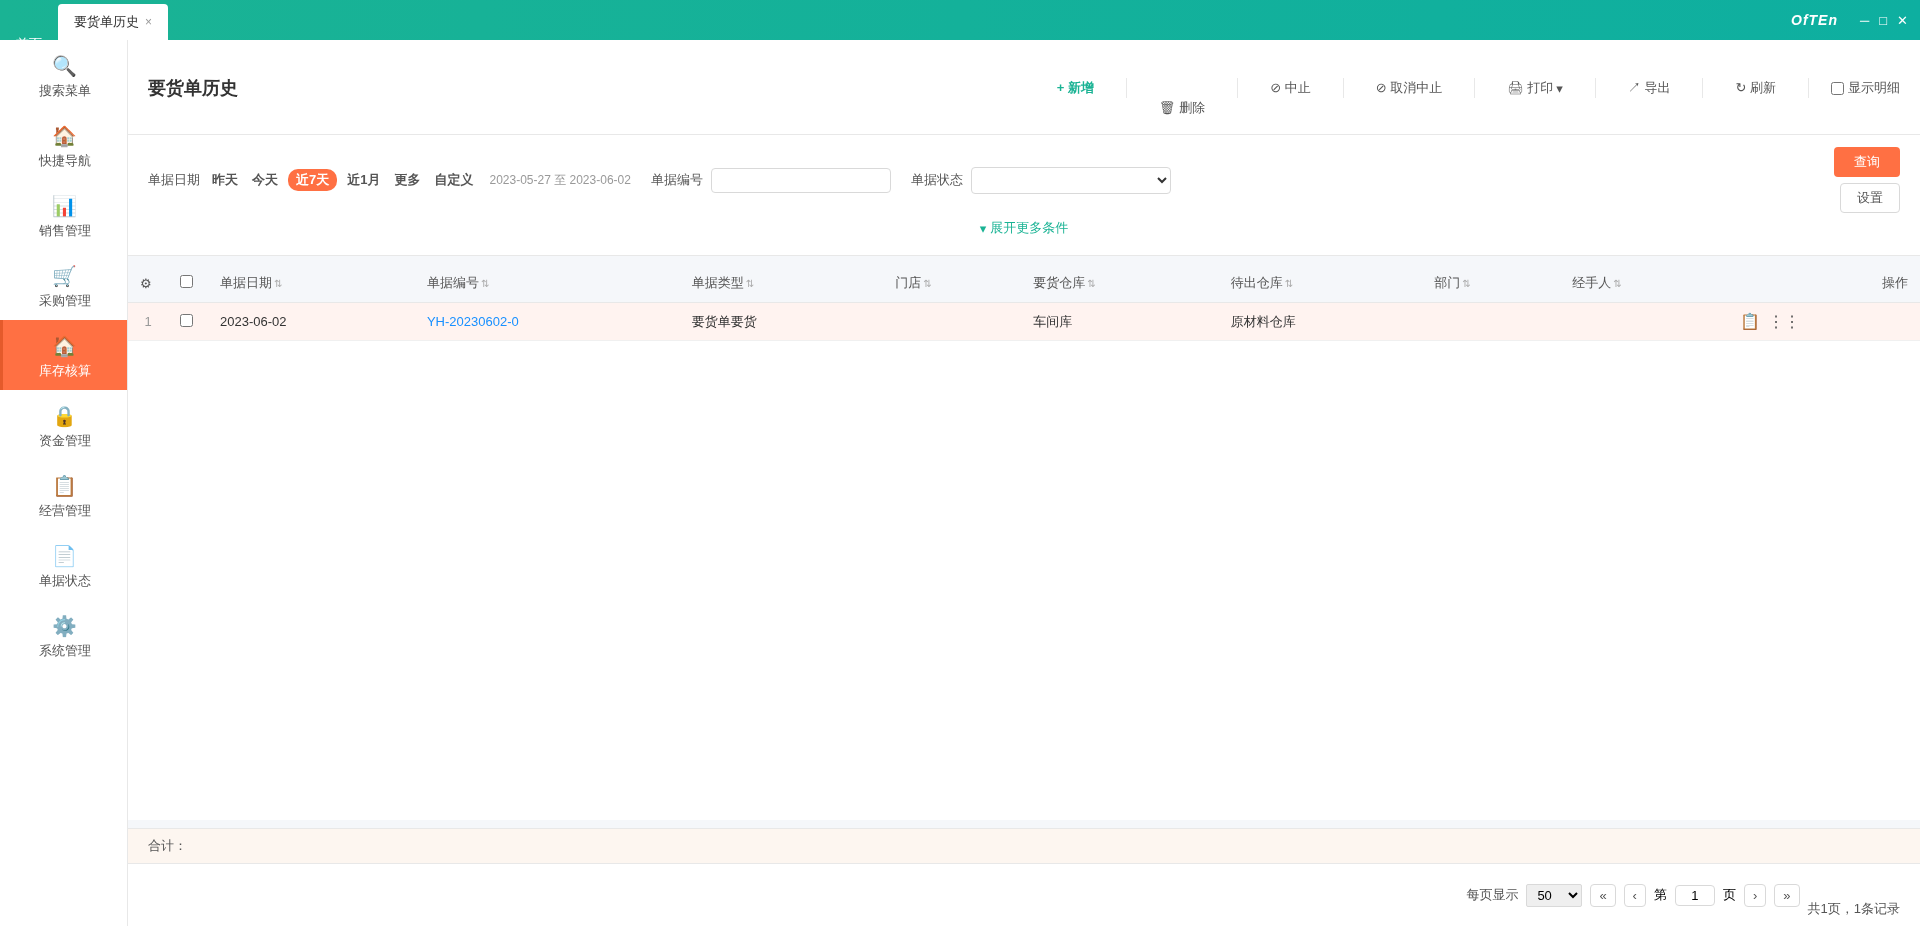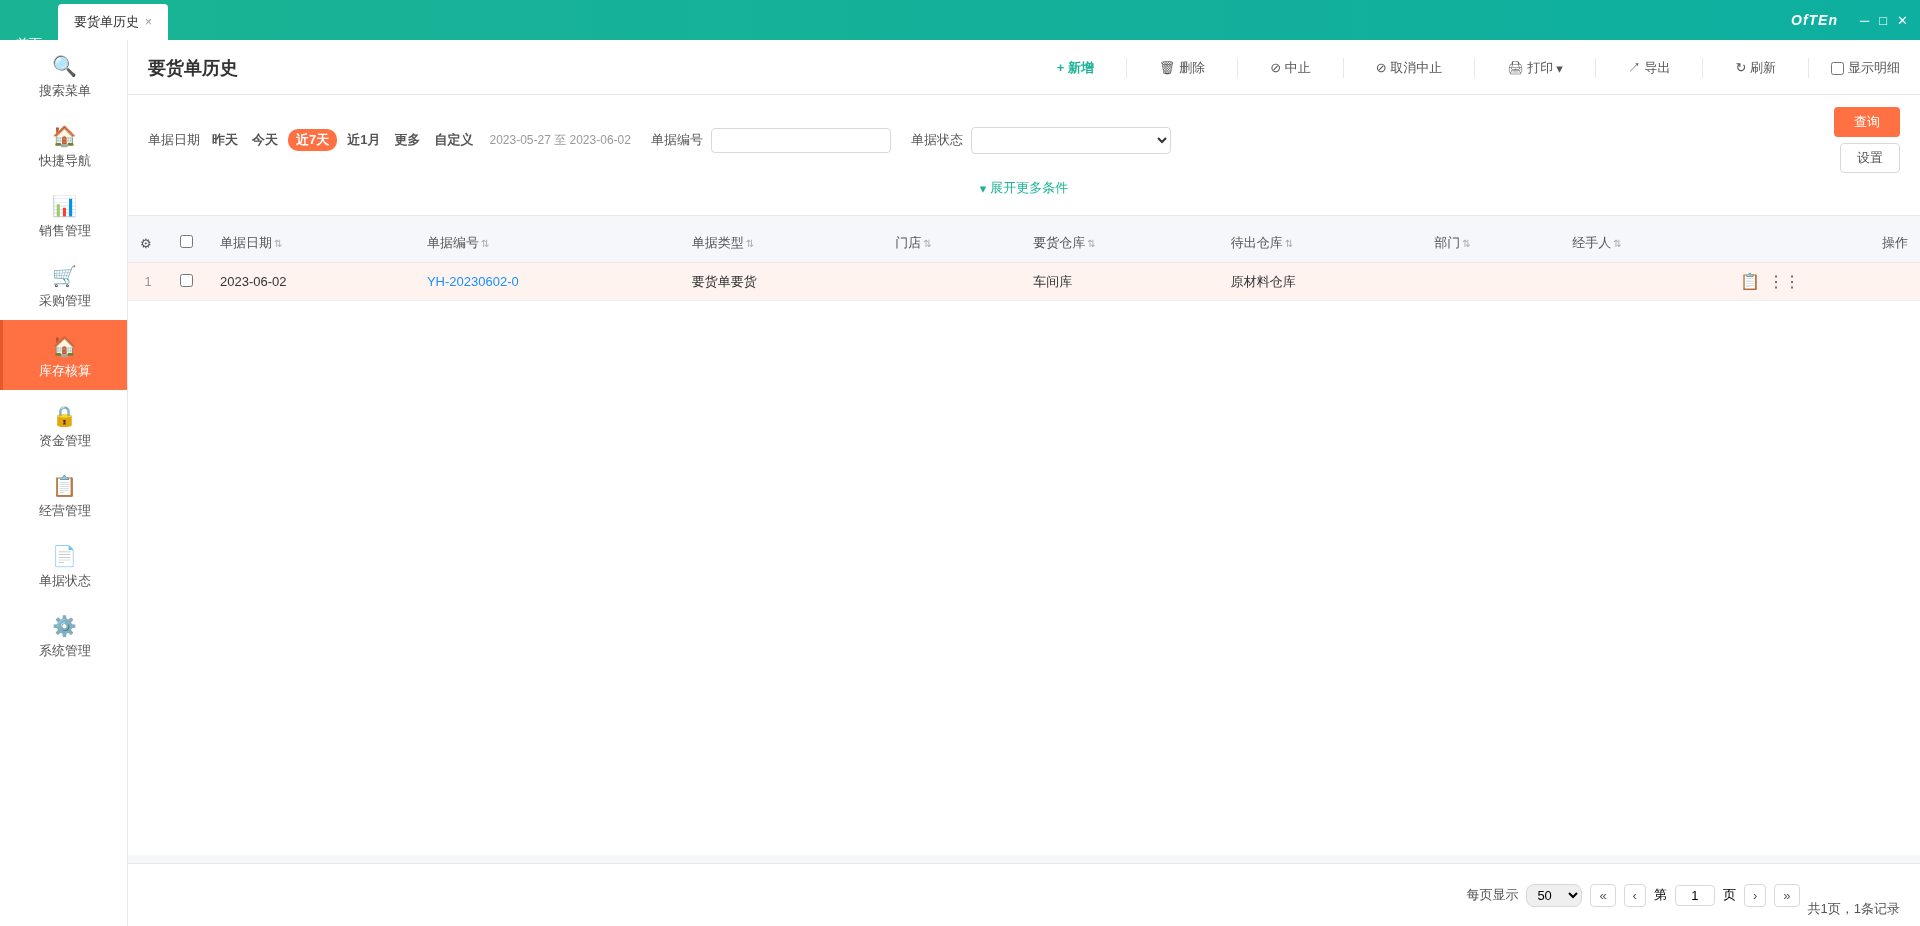--- a/index.html
+++ b/index.html
@@ -125,21 +125,21 @@
       background: none;
       cursor: pointer;
       font-size: 13px;
       color: #555;
       white-space: nowrap;
     }
     .toolbar-btn.new-btn {
       color: #1ab394;
       font-weight: bold;
     }
-    .toolbar-btn.del-btn { color: #555; }
+    .toolbar-btn.del-btn { color: #555; margin-top: 40px; }
     .toolbar-separator { width: 1px; height: 20px; background: #e8e8e8; margin: 0 2px; }
     .display-detail-cb { display: flex; align-items: center; gap: 4px; font-size: 13px; color: #555; }
 
     
     .filter-area {
       background: #fff;
       padding: 12px 20px;
       border-bottom: 1px solid #e8e8e8;
       flex-shrink: 0;
     }
@@ -289,21 +289,21 @@
       justify-content: flex-end;
       padding: 8px 20px;
       background: #fff;
       border-top: 1px solid #e8e8e8;
       gap: 8px;
       flex-shrink: 0;
     }
     .page-size-label { color: #555; margin-left: 48px; }
     .page-size-select {
       border: 1px solid #d9d9d9;
-      border-radius: 8px;
+      border-radius: 2px;
       padding: 2px 6px;
       font-size: 13px;
       outline: none;
     }
     .page-nav-btn {
       border: 1px solid #d9d9d9;
       background: #fff;
       border-radius: 4px;
       padding: 3px 8px;
       cursor: pointer;
@@ -491,20 +491,23 @@
               <div class="action-icons">
                 <span class="action-icon">📋</span>
                 <span class="action-icon">⋮⋮</span>
               </div>
             </td>
           </tr>
         </tbody>
       </table>
     </div>
 
+    <div class="table-footer">
+      <span>合计：</span>
+    </div>
 
     <div class="pagination-bar">
       <span class="page-size-label">每页显示</span>
       <select class="page-size-select">
         <option>20</option>
         <option selected="">50</option>
         <option>100</option>
       </select>
       <button class="page-nav-btn">«</button>
       <button class="page-nav-btn">‹</button>

